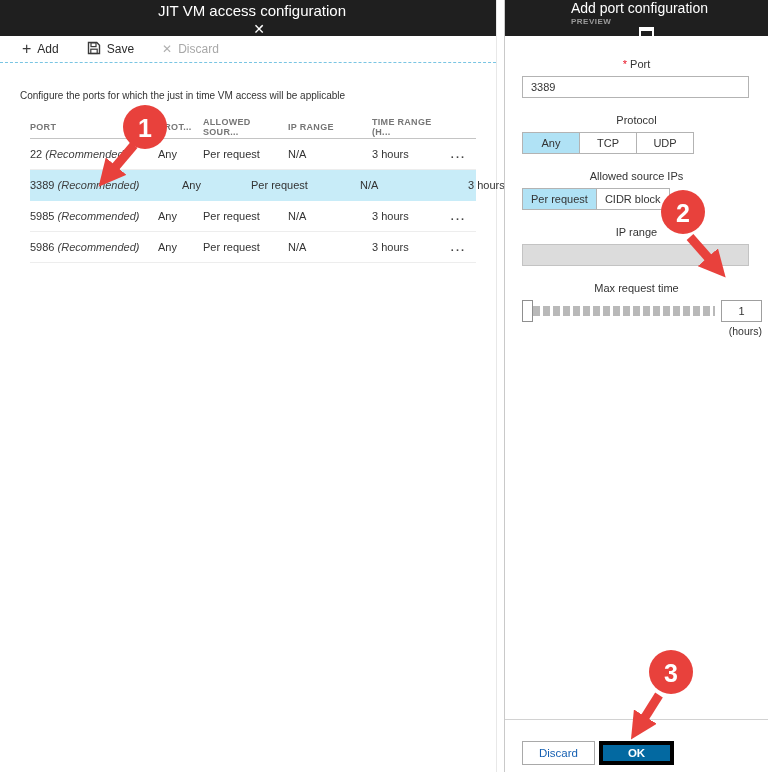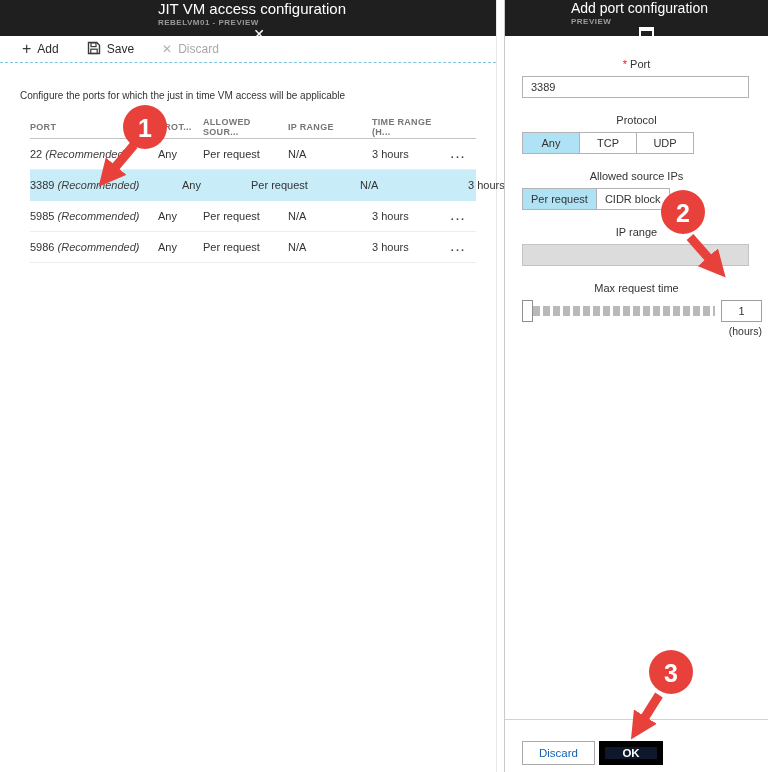--- a/index.html
+++ b/index.html
@@ -79,35 +79,34 @@
   }
   .hours-unit { width:240px; text-align:right; font-size:10.5px; color:#333; margin-top:3px; }
   
   .blade-footer-line { position:absolute; left:0; right:0; top:719px; border-top:1px solid #d2d2d2; }
   .blade-footer { position:absolute; left:17px; top:741px; display:flex; gap:4px; }
   .btn-discard {
     width:73px; height:24px; background:#fff; border:1px solid #a9a9a9;
     color:#1660b2; font-family:inherit; font-size:11.5px; cursor:pointer;
   }
   .btn-ok {
-    width:64px; height:24px; background:#0f172a; border:6px solid #000000;
+    width:75px; height:24px; background:#0369a1; border:4px solid #000000;
     color:#fff; font-family:inherit; font-size:11.5px; font-weight:bold; cursor:pointer;
   }
   
   .callout-layer { position:absolute; left:0; top:0; width:768px; height:772px; pointer-events:none; z-index:50; }
   .callout-num { font-family:"Liberation Sans", sans-serif; font-size:25px; font-weight:bold; fill:#ffffff; }
 </style>
 </head>
 <body>
 
 <div class="panel panel-left">
   <div class="blade-header">
     <div class="blade-titles">
       <div class="blade-title">JIT VM access configuration</div>
-      <div class="blade-subtitle">REBELVM01 - PREVIEW</div>
     </div>
     <span class="hdr-icon">✕</span>
   </div>
 
   <div class="toolbar">
     <div class="tb-btn">
       <span class="tb-plus">+</span>
       <span>Add</span>
     </div>
     <div class="tb-btn">

